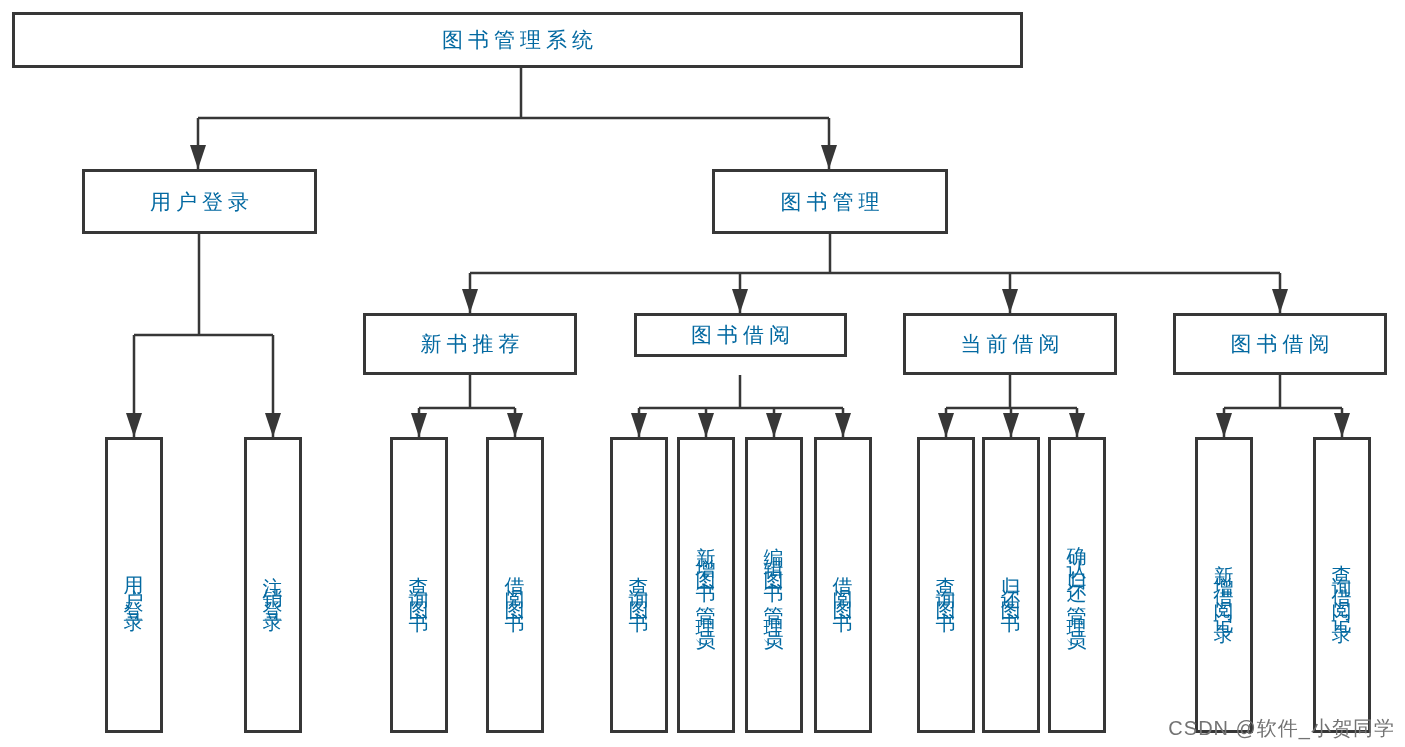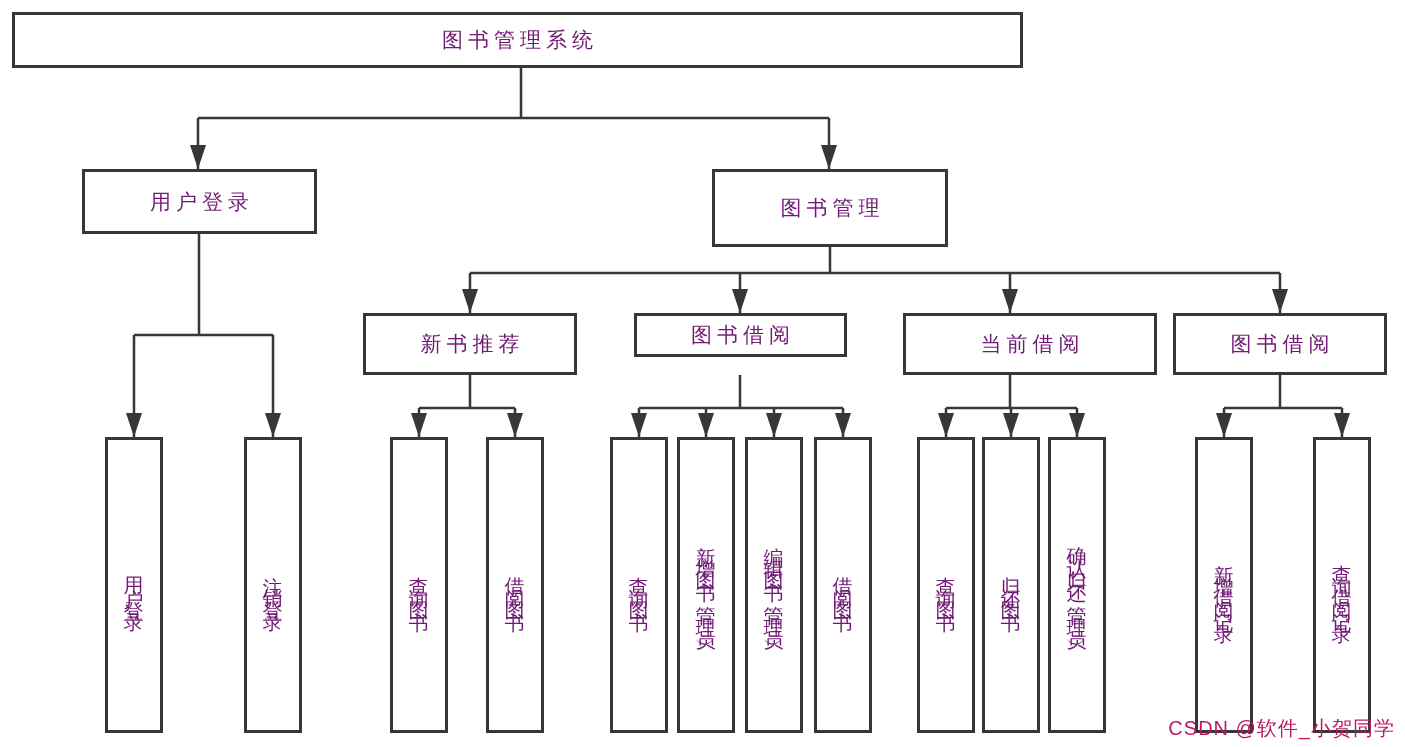--- a/index.html
+++ b/index.html
@@ -13,37 +13,37 @@
     overflow: hidden;
   }
   svg.connectors { position: absolute; left: 0; top: 0; width: 1405px; height: 747px; }
   .box {
     position: absolute;
     background: #ffffff;
     border: 3px solid #373737;
     display: flex;
     align-items: center;
     justify-content: center;
-    color: #701a75;
+    color: #0369a1;
   }
   .box.h { font-size: 21px; letter-spacing: 5px; text-indent: 5px; white-space: nowrap; }
   .box.v span {
     writing-mode: vertical-rl;
     text-orientation: mixed;
     font-size: 20px;
     letter-spacing: 12px;
     line-height: 1;
     white-space: nowrap;
   }
   .watermark {
     position: absolute;
     right: 10px;
     bottom: 5px;
     font-size: 20px;
-    color: #be185d;
+    color: #737373;
     letter-spacing: 1px;
     z-index: 5;
     white-space: nowrap;
   }
 </style>
 </head>
 <body>
 
 <div class="canvas">
 
@@ -63,25 +63,25 @@
          M631,413 L647,413 L639,437 Z  M698,413 L714,413 L706,437 Z
          M766,413 L782,413 L774,437 Z  M835,413 L851,413 L843,437 Z
          M938,413 L954,413 L946,437 Z  M1003,413 L1019,413 L1011,437 Z
          M1069,413 L1085,413 L1077,437 Z  M1216,413 L1232,413 L1224,437 Z
          M1334,413 L1350,413 L1342,437 Z"></path>
   </svg>
 
   <div class="box h" style="left:12px; top:12px; width:1011px; height:56px;">图书管理系统</div>
 
   <div class="box h" style="left:82px; top:169px; width:235px; height:65px;">用户登录</div>
-  <div class="box h" style="left:712px; top:169px; width:236px; height:78px;">图书管理</div>
+  <div class="box h" style="left:712px; top:169px; width:236px; height:65px;">图书管理</div>
 
   <div class="box h" style="left:363px; top:313px; width:214px; height:62px;">新书推荐</div>
   <div class="box h" style="left:634px; top:313px; width:213px; height:44px;">图书借阅</div>
-  <div class="box h" style="left:903px; top:313px; width:254px; height:62px;">当前借阅</div>
+  <div class="box h" style="left:903px; top:313px; width:214px; height:62px;">当前借阅</div>
   <div class="box h" style="left:1173px; top:313px; width:214px; height:62px;">图书借阅</div>
 
   <div class="box v" style="left:105px; top:437px; width:58px; height:296px;">
     <span>用户登录</span>
   </div>
   <div class="box v" style="left:244px; top:437px; width:58px; height:296px;">
     <span>注销登录</span>
   </div>
 
   <div class="box v" style="left:390px; top:437px; width:58px; height:296px;">

